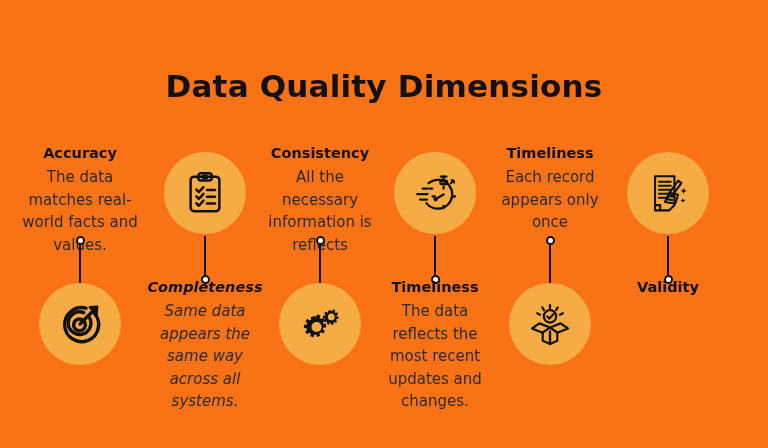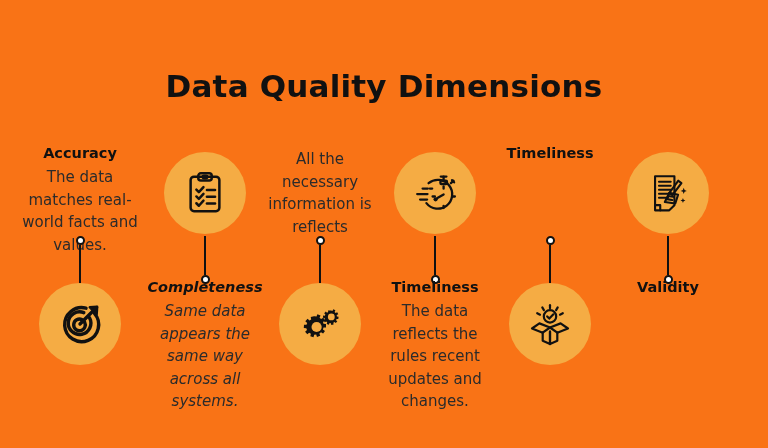--- a/index.html
+++ b/index.html
@@ -175,20 +175,21 @@
       <div class="conn-dot"></div>
     </div>
     <div class="slot slot-text-bottom">
       <div class="heading">Completeness</div>
       <div class="desc">Same data appears the same way across all systems.</div>
     </div>
   </div>
 
   <div class="col" style="left:258px;">
     <div class="slot slot-text-top">
+      <div class="heading">Consistency</div>
       <div class="desc">All the necessary information is reflects</div>
     </div>
     <div class="connector conn-up">
       <div class="conn-dot"></div>
       <div class="conn-line"></div>
     </div>
     <div class="slot slot-circle-bottom">
       <div class="bubble">
         <svg width="48" height="48" viewBox="0 0 48 48">
           <g fill="#111111">
@@ -226,27 +227,28 @@
           </g>
         </svg>
       </div>
     </div>
     <div class="connector conn-down">
       <div class="conn-line"></div>
       <div class="conn-dot"></div>
     </div>
     <div class="slot slot-text-bottom">
       <div class="heading">Timeliness</div>
-      <div class="desc">The data reflects the rules recent updates and changes.</div>
+      <div class="desc">The data reflects the most recent updates and changes.</div>
     </div>
   </div>
 
   <div class="col" style="left:488px;">
     <div class="slot slot-text-top">
       <div class="heading">Timeliness</div>
+      <div class="desc">Each record appears only once</div>
     </div>
     <div class="connector conn-up">
       <div class="conn-dot"></div>
       <div class="conn-line"></div>
     </div>
     <div class="slot slot-circle-bottom">
       <div class="bubble">
         <svg width="48" height="48" viewBox="0 0 48 48">
           <g fill="none" stroke="#111111" stroke-width="2.2" stroke-linecap="round" stroke-linejoin="round">
             <circle cx="24" cy="16.4" r="6.2"></circle>

